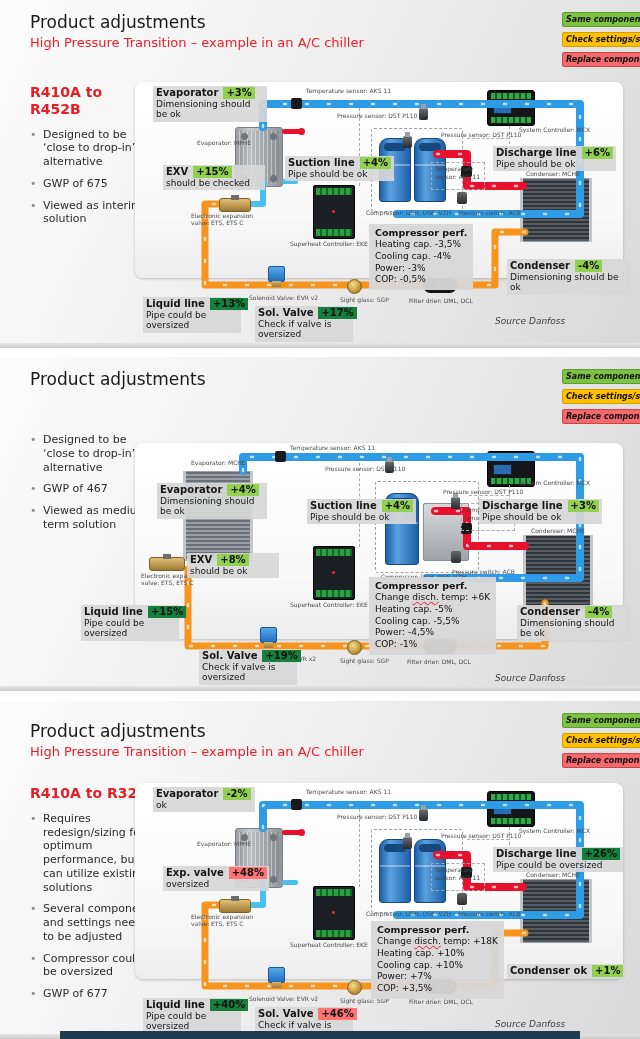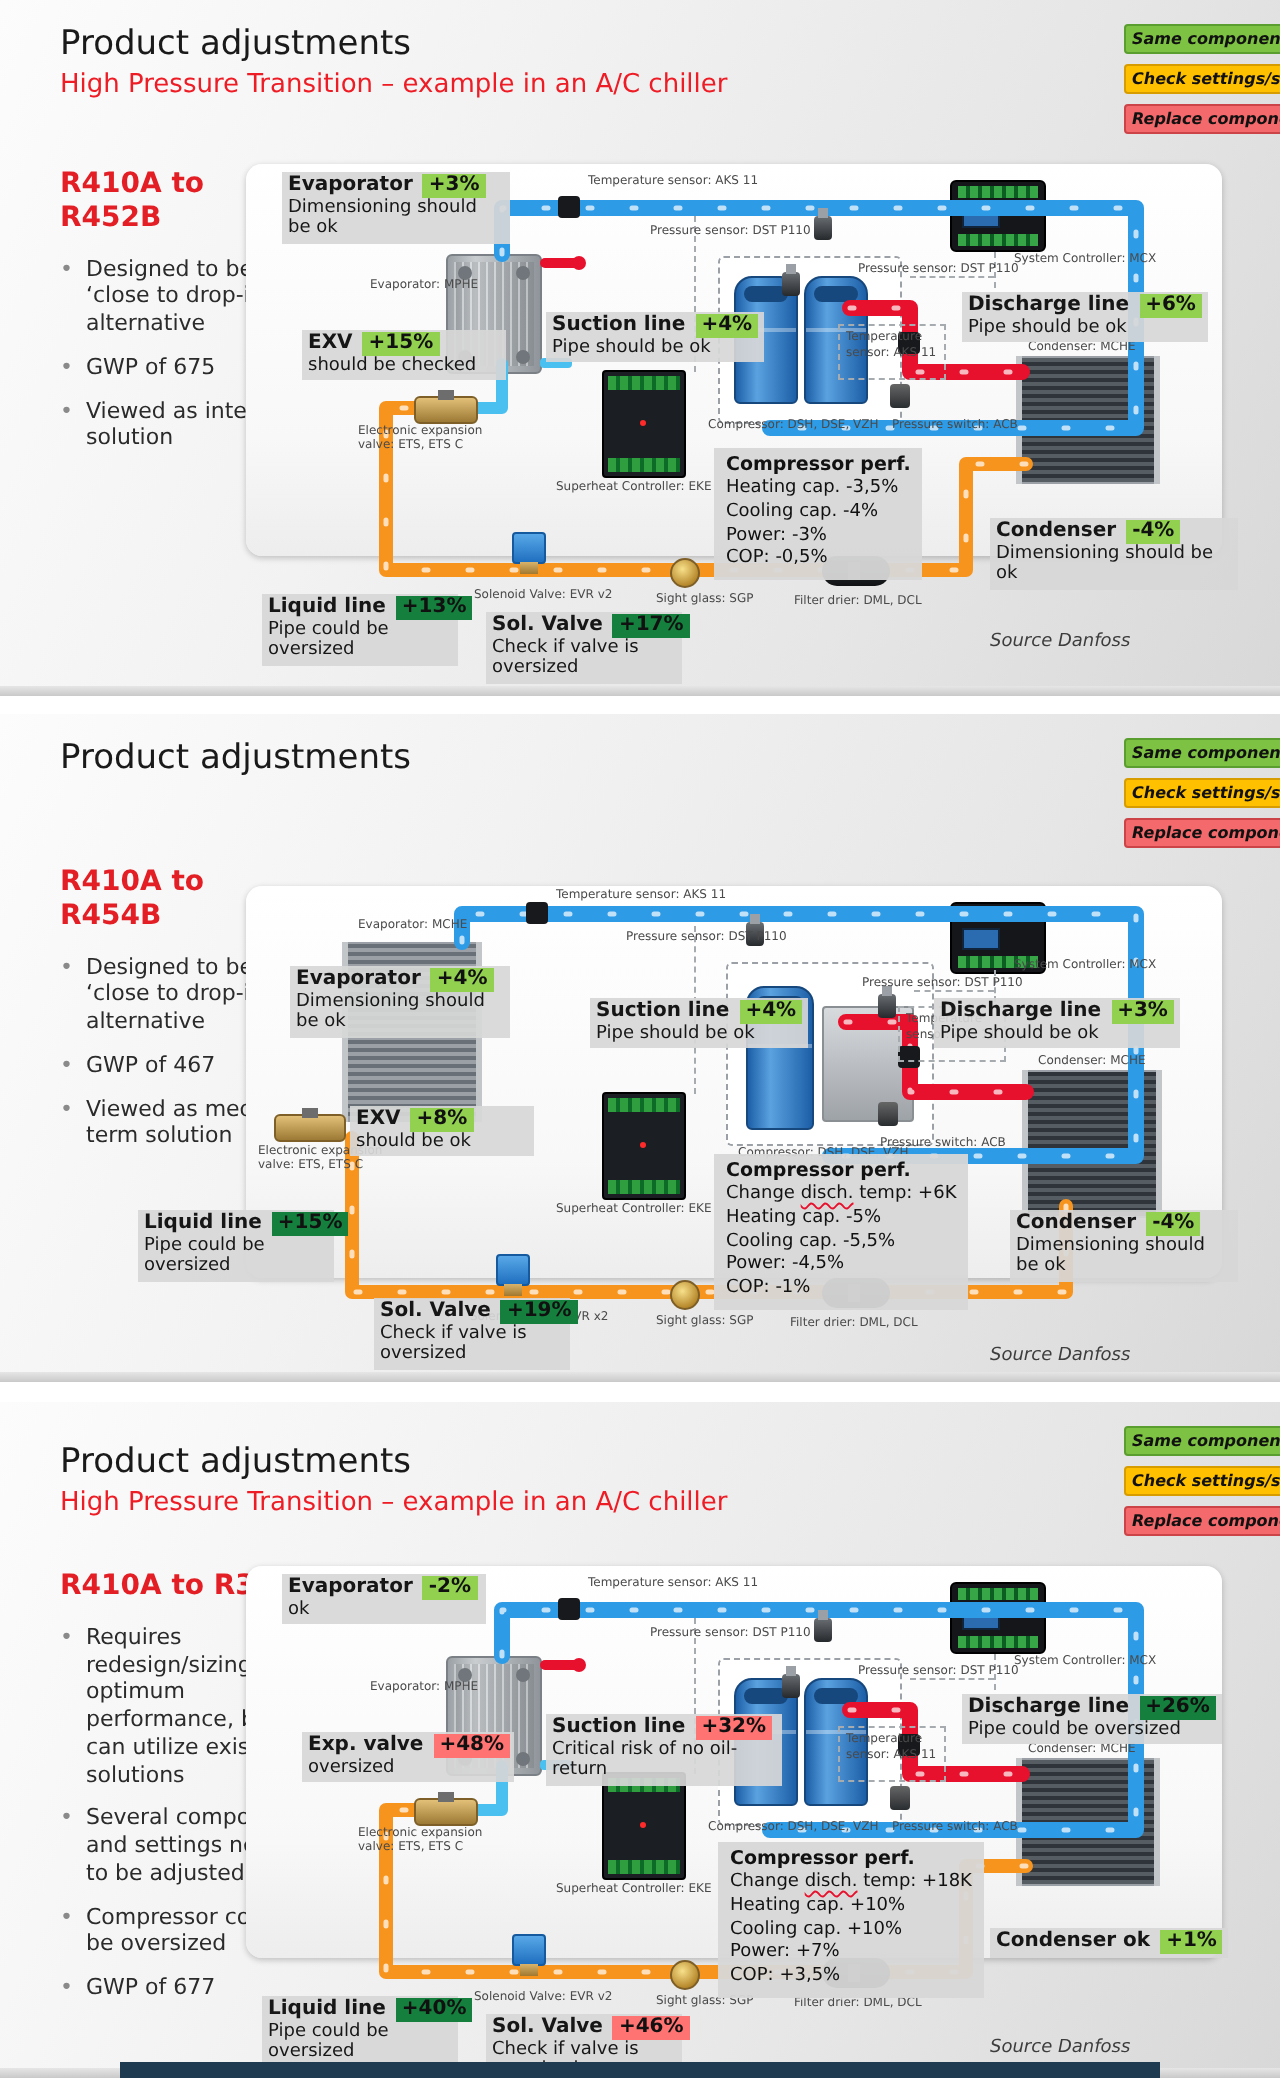--- a/index.html
+++ b/index.html
@@ -22,21 +22,21 @@
   .chip-y{background:#ffc000;border:1px solid #d79c00}
   .chip-r{background:#f4696b;border:1px solid #cc4448}
   .sidebar{position:absolute;left:30px;top:84px;width:126px}
   .s2 .sidebar{top:76px}
   .side-head{font-size:14px;font-weight:bold;color:#e31e24;margin-bottom:10px;line-height:1.2}
   .s1 .side-head{width:84px}
   .bullets{list-style:none;margin:0;padding:0;font-size:11px;color:#2b2b2b;line-height:1.25}
   .bullets li{position:relative;padding-left:13px;margin-bottom:8px}
   .bullets li::before{content:"•";position:absolute;left:0;color:#8a8a8a}
   .bullets b{font-weight:bold}
-  .panel{position:absolute;left:123px;top:82px;width:488px;height:196px;border-radius:8px;
+  .panel{position:absolute;left:135px;top:82px;width:488px;height:196px;border-radius:8px;
     background:linear-gradient(180deg,#ffffff 0%,#f8f8f8 70%,#ededed 100%);
     box-shadow:0 1px 3px rgba(0,0,0,.22)}
   .s2 .panel{top:86px}
   .panel > *{position:absolute}
   .pipes{left:0;top:0;z-index:2;overflow:visible}
   .pipes path{fill:none;stroke-linejoin:round;stroke-linecap:round}
   .pipes .dots{stroke:#fff;stroke-opacity:.7;stroke-width:2.5;stroke-dasharray:2 20}
   .comp{z-index:1}.glyph{z-index:3}.cap{z-index:4}.lbl,.perf{z-index:5}
   .cap{font-size:6px;color:#4a4a4a;white-space:nowrap}
   .lbl{font-size:9px;line-height:1.18;color:#161616;background:rgba(215,215,215,.92);padding:1px 3px 2px}
@@ -212,21 +212,20 @@
 <section class="slide s2">
   <div class="hdr">
     <h1 class="title">Product adjustments</h1>
   </div>
   <div class="legend">
     <div class="chip chip-g">Same component</div>
     <div class="chip chip-y">Check settings/size</div>
     <div class="chip chip-r">Replace component</div>
   </div>
   <aside class="sidebar">
-    <div class="side-head">R410A to R454B</div>
     <ul class="bullets">
       <li><span>Designed to be ‘close to drop-in’ alternative</span></li>
       <li><span>GWP of 467</span></li>
       <li><span>Viewed as medium term solution</span></li>
     </ul>
   </aside>
   <div class="panel">
     <div class="comp coil light" style="left:48px;top:28px;width:68px;height:88px"></div>
     <div class="comp card" style="left:240px;top:38px;width:102px;height:90px"></div>
     <div class="comp scroll" style="left:250px;top:50px;width:32px;height:70px"></div>
@@ -389,24 +388,20 @@
     <div class="cap" style="left:205px;top:214px">Sight glass: SGP</div>
     <div class="cap" style="left:274px;top:215px">Filter drier: DML, DCL</div>
     <div class="lbl" style="left:18px;top:4px;width:96px">
       <div class="tr"><span class="t">Evaporator</span><span class="badge bg-g">-2%</span></div>
       <div class="d">ok</div>
     </div>
     <div class="lbl" style="left:28px;top:83px;width:100px">
       <div class="tr"><span class="t">Exp. valve</span><span class="badge bg-r">+48%</span></div>
       <div class="d">oversized</div>
     </div>
-    <div class="lbl" style="left:150px;top:74px;width:112px">
-      <div class="tr"><span class="t">Suction line</span><span class="badge bg-r">+32%</span></div>
-      <div class="d">Critical risk of no oil-return</div>
-    </div>
     <div class="lbl" style="left:358px;top:64px">
       <div class="tr"><span class="t">Discharge line</span><span class="badge bg-y">+26%</span></div>
       <div class="d">Pipe could be oversized</div>
     </div>
     <div class="lbl" style="left:372px;top:181px">
       <div class="tr"><span class="t">Condenser ok</span><span class="badge bg-g">+1%</span></div>
     </div>
     <div class="lbl" style="left:8px;top:215px;width:92px">
       <div class="tr"><span class="t">Liquid line</span><span class="badge bg-y">+40%</span></div>
       <div class="d">Pipe could be oversized</div>

